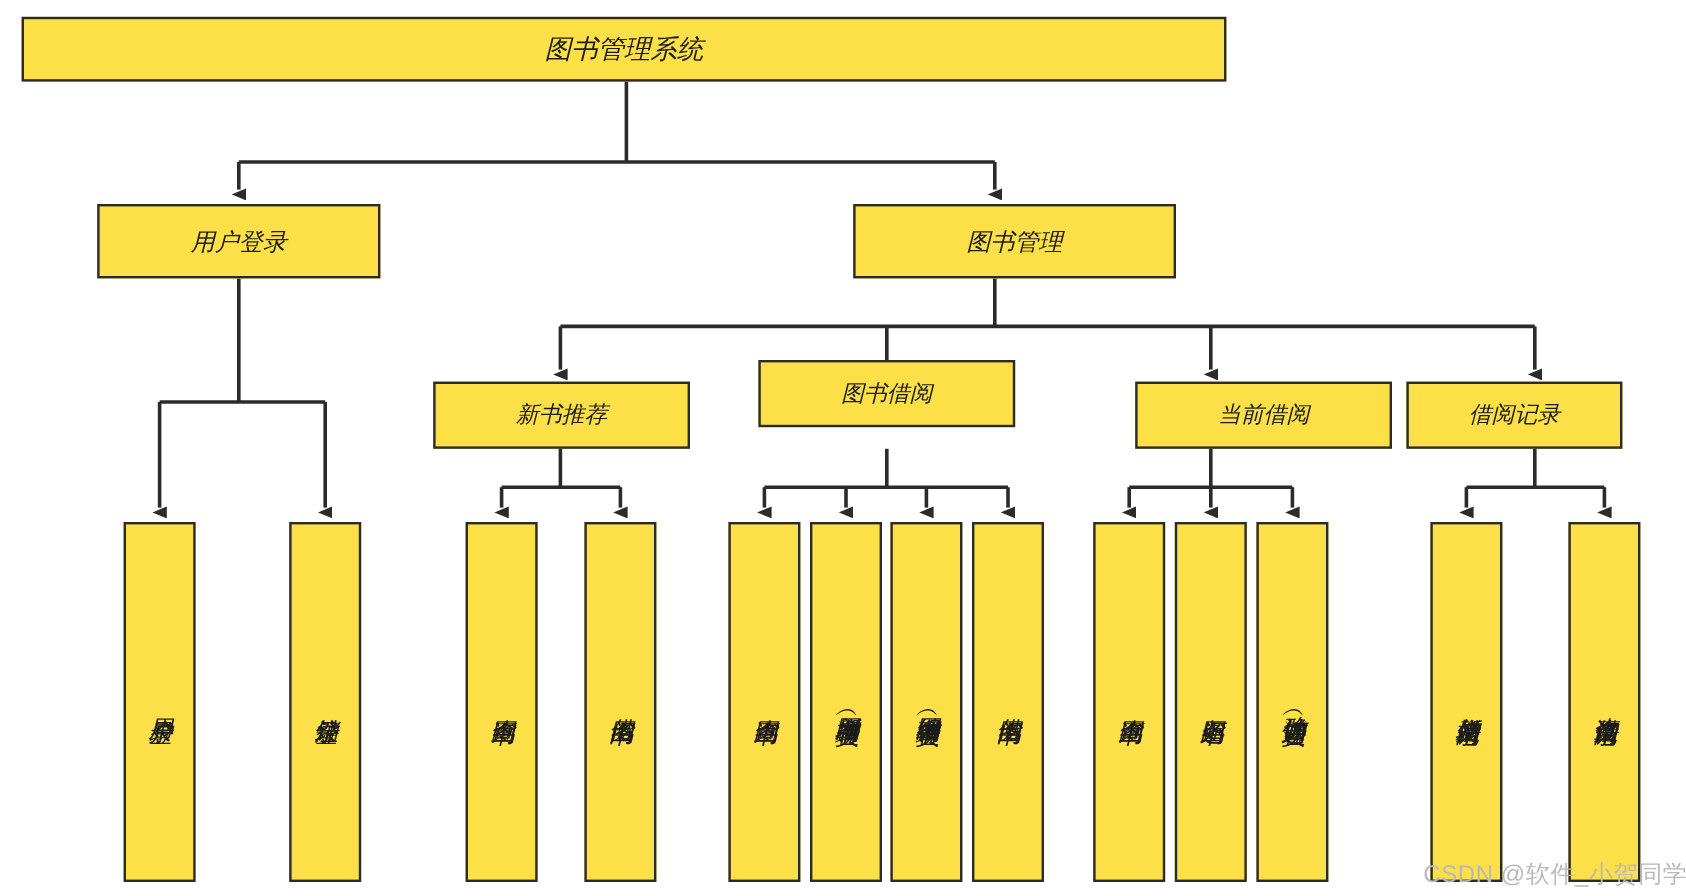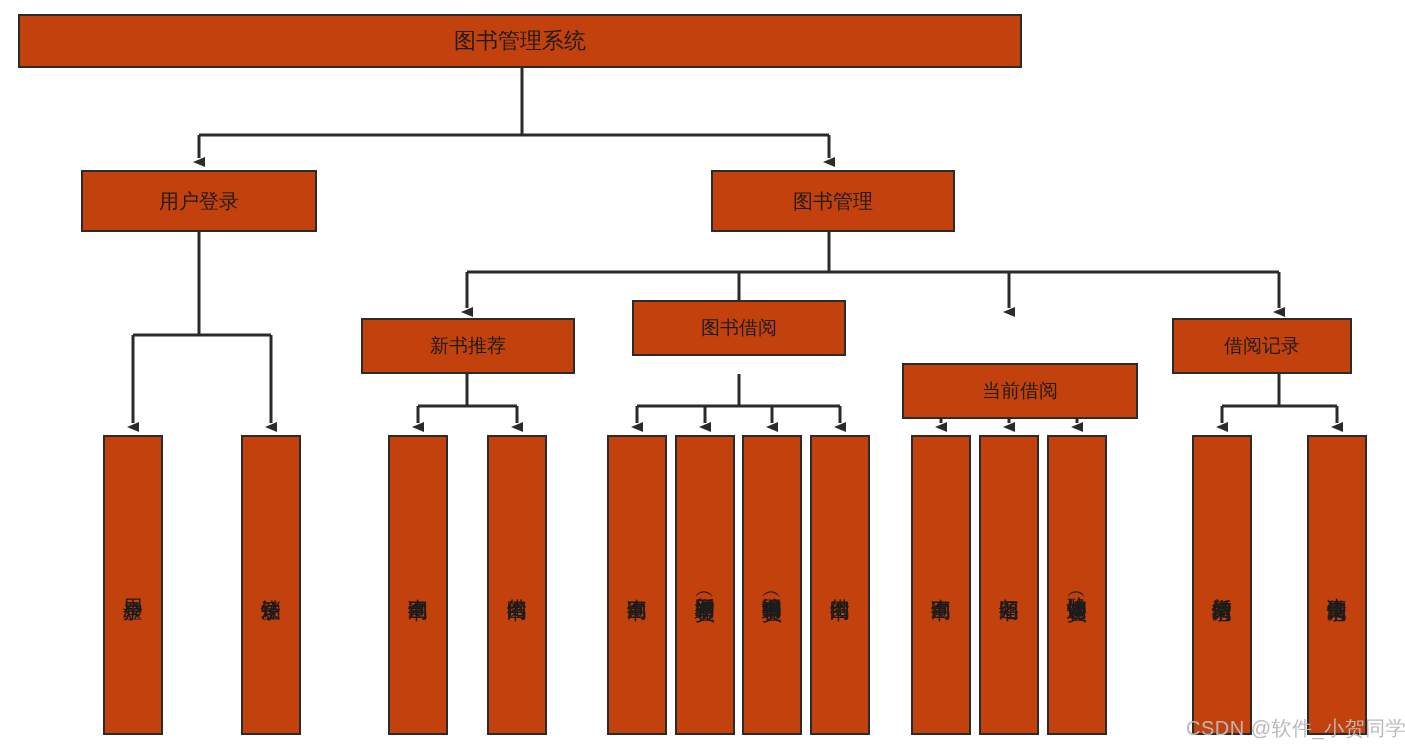--- a/index.html
+++ b/index.html
@@ -23,25 +23,26 @@
     left: 0;
     top: 0;
     width: 1405px;
     height: 747px;
     pointer-events: none;
   }
   .node {
     position: absolute;
     box-sizing: border-box;
     border: 2px solid #2b2b2b;
-    background: #c2410c;
+    background: #fde047;
     display: flex;
     align-items: center;
     justify-content: center;
     text-align: right;
+    font-style: italic;
   }
   .node.root {
     font-size: 22px;
   }
   .node.level2 {
     font-size: 20px;
   }
   .node.level3 {
     font-size: 19px;
   }
@@ -121,31 +122,31 @@
     </g>
   </svg>
 
   <div class="node root" style="left:18px; top:14px; width:1004px; height:54px;">
     <span>图书管理系统</span>
   </div>
 
   <div class="node level2" style="left:81px; top:170px; width:236px; height:62px;">
     <span>用户登录</span>
   </div>
-  <div class="node level2" style="left:711px; top:170px; width:244px; height:62px;">
+  <div class="node level2" style="left:711px; top:170px; width:269px; height:62px;">
     <span>图书管理</span>
   </div>
 
   <div class="node level3" style="left:361px; top:318px; width:214px; height:56px;">
     <span>新书推荐</span>
   </div>
   <div class="node level3" style="left:632px; top:300px; width:214px; height:56px;">
     <span>图书借阅</span>
   </div>
-  <div class="node level3" style="left:902px; top:318px; width:236px; height:56px;margin-top:45px;">
+  <div class="node level3" style="left:946px; top:318px; width:214px; height:56px;">
     <span>当前借阅</span>
   </div>
   <div class="node level3" style="left:1172px; top:318px; width:180px; height:56px;">
     <span>借阅记录</span>
   </div>
 
   <div class="node leaf" style="left:103px; top:435px; width:60px; height:300px;">
     <span class="vlabel">用户登录</span>
   </div>
   <div class="node leaf" style="left:241px; top:435px; width:60px; height:300px;">

